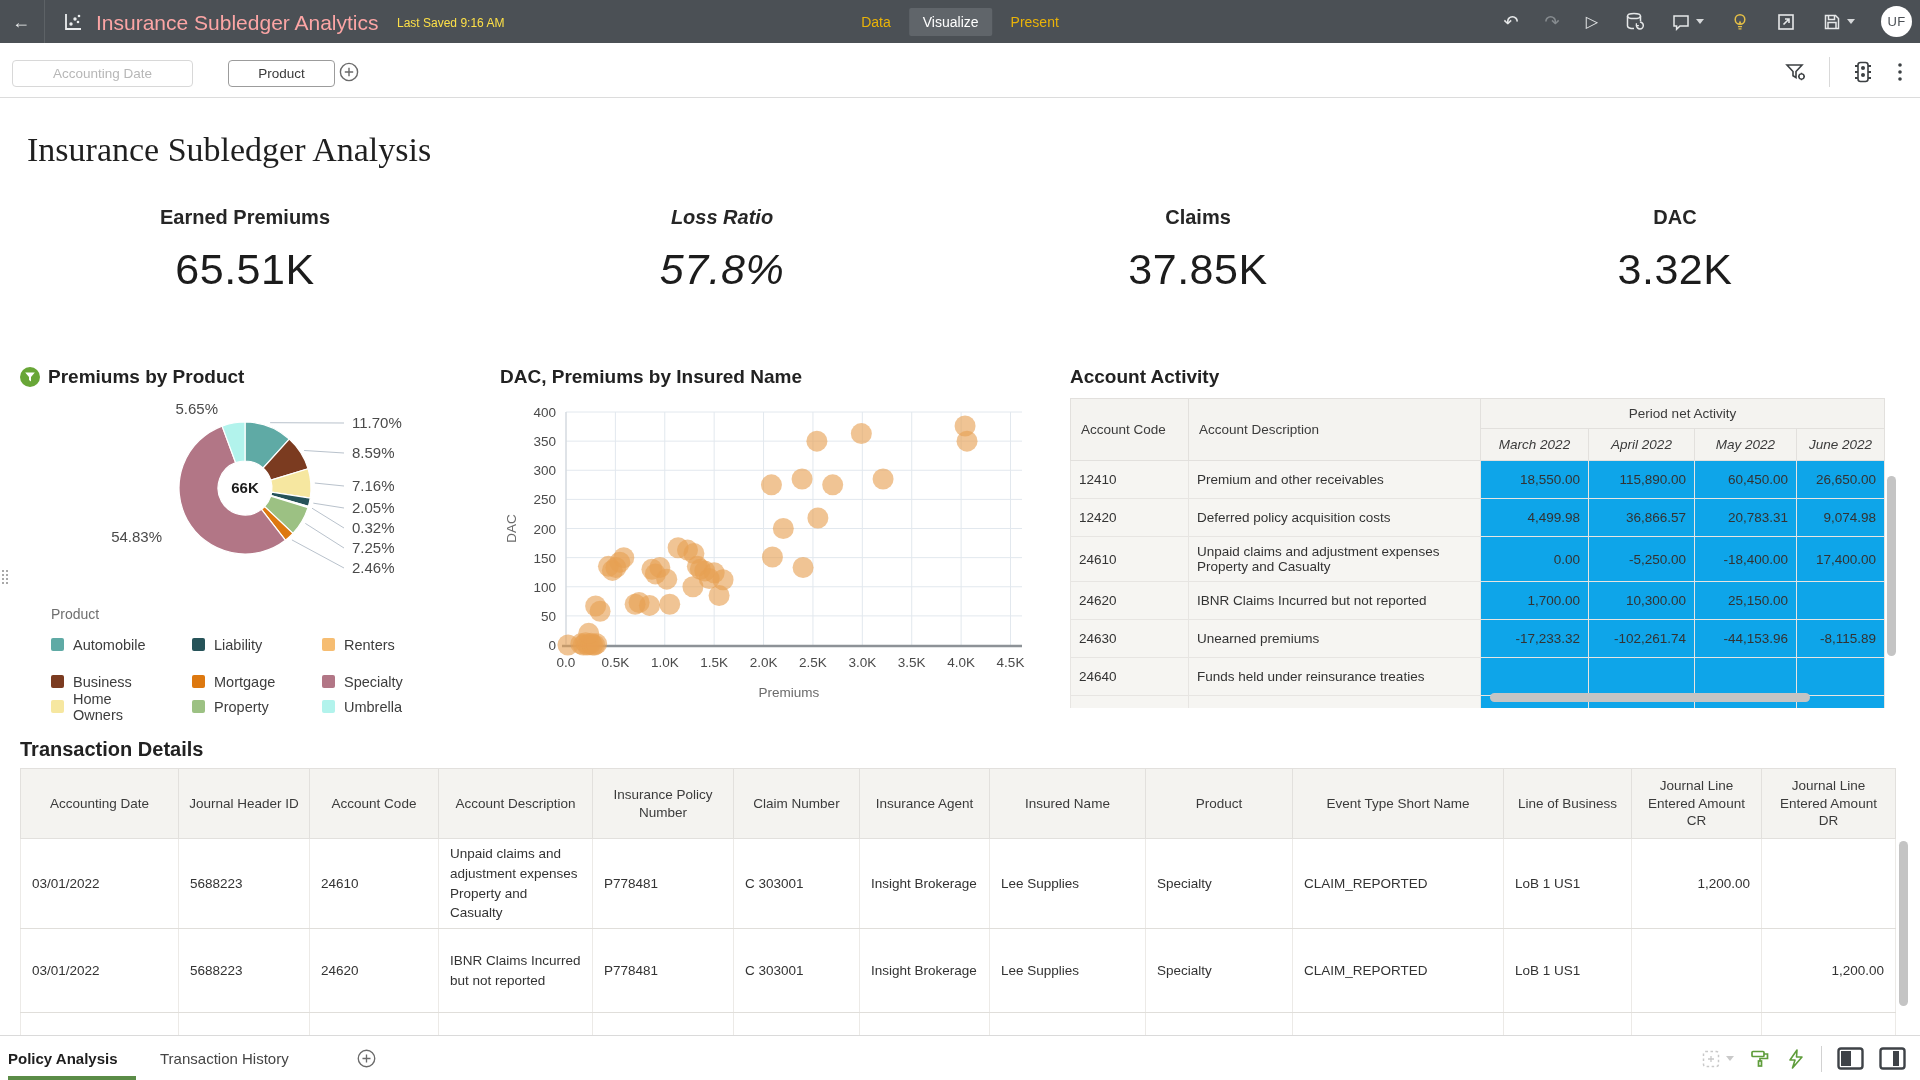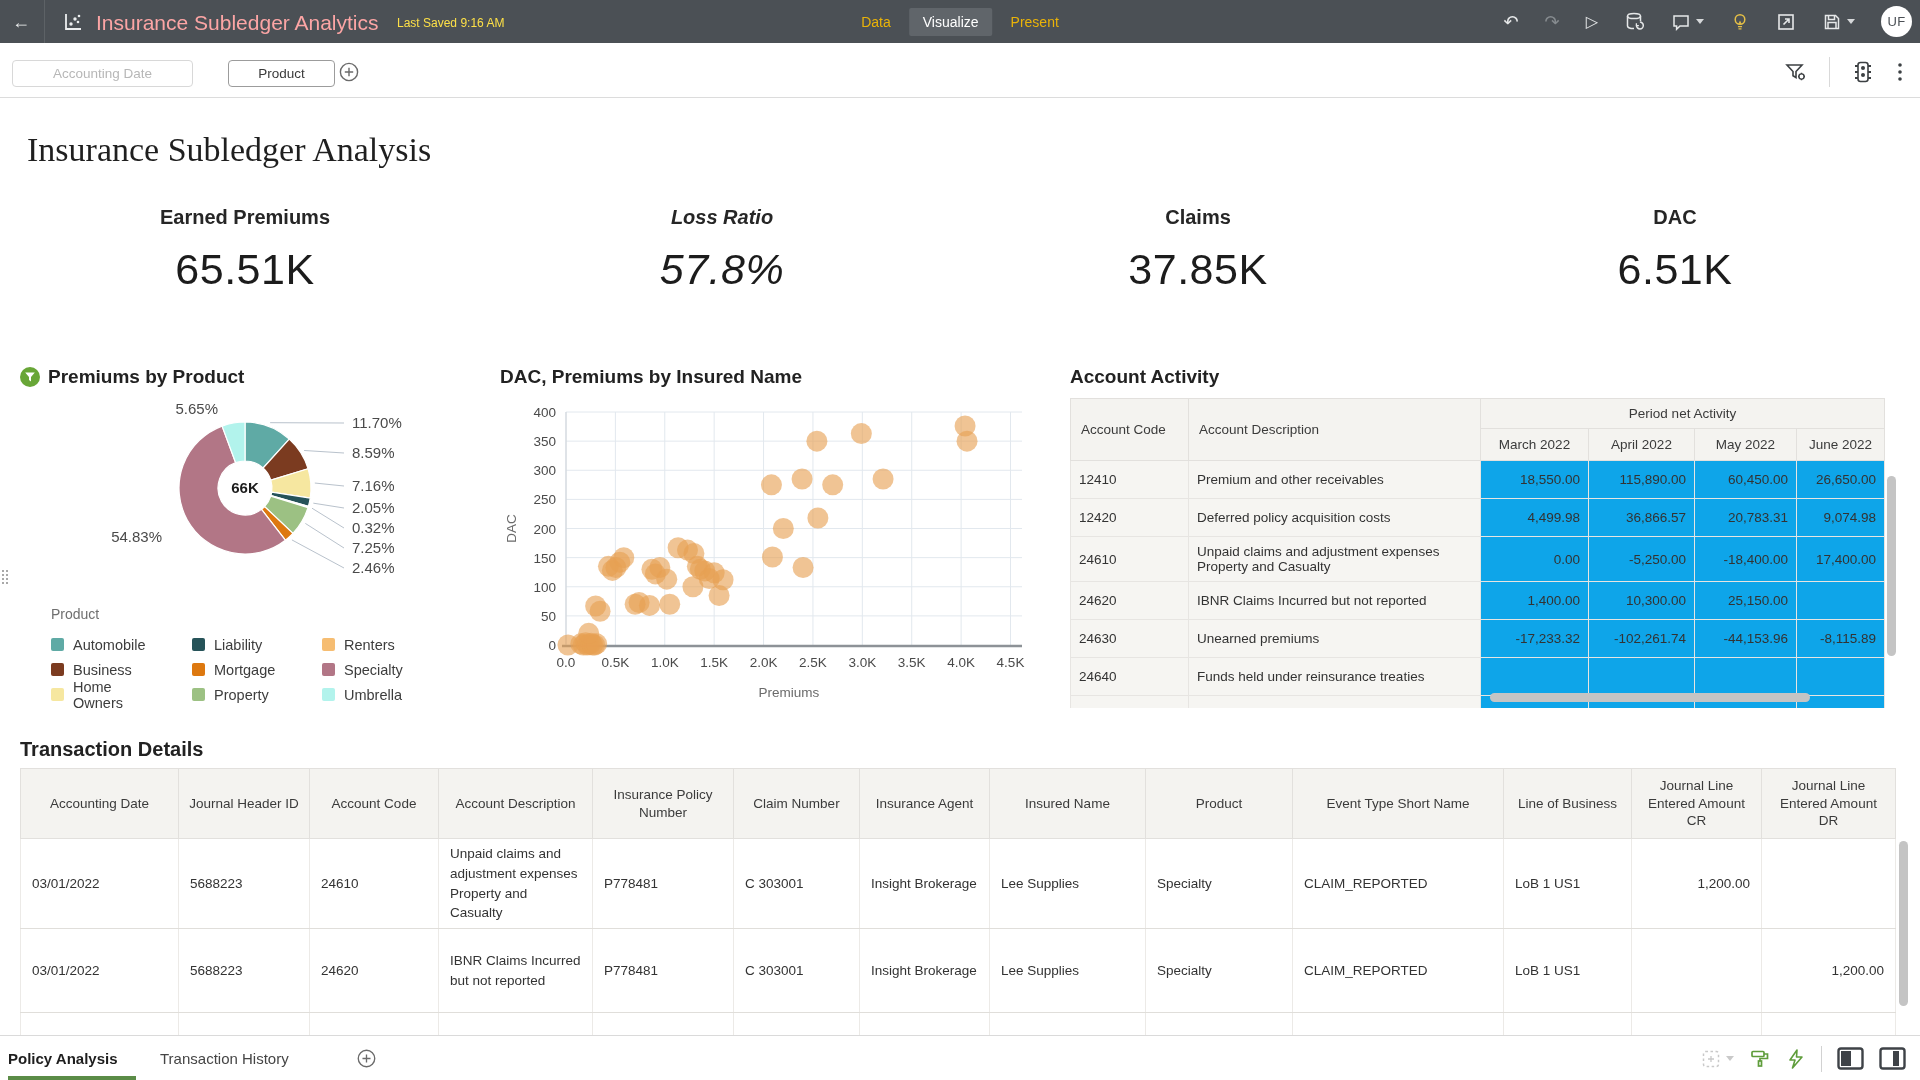--- a/index.html
+++ b/index.html
@@ -57,21 +57,21 @@
   .lg-item{display:flex;align-items:center;gap:9px;font-size:14.5px;color:#3d3d3d;}
   .lg-sw{width:13px;height:13px;border-radius:2px;flex:0 0 13px;}
 
   
   table{border-collapse:collapse;table-layout:fixed;font-size:13.5px;color:#333;}
   .aa-table{width:814px;border:1px solid #d5d5d5;}
   .aa-table th{font-weight:normal;background:#f4f3f0;border:1px solid #e2e0dd;color:#3b3b3b;}
   .aa-table th.grp{height:27px;text-align:center;}
   .aa-table th.colh{height:29px;}
   .aa-table th.lefth{text-align:left;padding-left:10px;}
-  .aa-table th.month{text-align:center;}
+  .aa-table th.month{text-align:center;font-style:italic;}
   .aa-table td{border:1px solid #e7e5e2;height:33px;padding:2px 8px;}
   .aa-table td.rowhead{background:#f6f5f2;}
   .aa-table td.num{text-align:right;background:#0ea5e9;}
   .sb-thumb{position:absolute;background:#c4c4c4;border-radius:5px;}
 
   .tx-table{width:1875px;border:1px solid #d9d9d9;}
   .tx-table th{font-weight:normal;background:#f4f3f0;border:1px solid #e2e0dd;color:#3b3b3b;
                text-align:center;padding:4px 8px;line-height:1.3;}
   .tx-table td{border:1px solid #eceae7;border-bottom:1px solid #e0deda;padding:4px 11px;
                vertical-align:middle;line-height:1.45;}
@@ -215,21 +215,21 @@
   <div class="kpi" style="left:502px;font-style:italic;">
     <div class="kl">Loss Ratio</div>
     <div class="kv">57.8%</div>
   </div>
   <div class="kpi" style="left:978px;">
     <div class="kl">Claims</div>
     <div class="kv">37.85K</div>
   </div>
   <div class="kpi" style="left:1455px;">
     <div class="kl">DAC</div>
-    <div class="kv">6.51K</div>
+    <div class="kv">3.32K</div>
   </div>
 
   <div class="abs" style="left:20px;top:366px;width:475px;height:350px;">
     <div class="viz-title">
       <span class="funnel-badge">
         <svg width="12" height="12" viewBox="0 0 12 12">
             <path d="M1.2 1.5h9.6L7 6v4.4L5 9V6z" fill="#fff"></path>
           </svg>
       </span>
       <span>Premiums by Product</span>
@@ -272,21 +272,21 @@
             </span>
             <span class="lg-item" style="position: absolute; left: 141px;">
               <span class="lg-sw" style="background: rgb(38, 83, 89);"></span>
               <span>Liability</span>
             </span>
             <span class="lg-item" style="position: absolute; left: 271px;">
               <span class="lg-sw" style="background: rgb(246, 189, 114);"></span>
               <span>Renters</span>
             </span>
           </div>
-          <div class="lg-row" style="position: relative;">
+          <div class="lg-row" style="position: relative; margin-top: 12px;">
             <span class="lg-item" style="position: absolute; left: 0px;">
               <span class="lg-sw" style="background: rgb(123, 59, 32);"></span>
               <span>Business</span>
             </span>
             <span class="lg-item" style="position: absolute; left: 141px;">
               <span class="lg-sw" style="background: rgb(221, 120, 15);"></span>
               <span>Mortgage</span>
             </span>
             <span class="lg-item" style="position: absolute; left: 271px;">
               <span class="lg-sw" style="background: rgb(178, 118, 134);"></span>
@@ -452,21 +452,21 @@
             <td class="rowhead">24610</td>
             <td class="rowhead">Unpaid claims and adjustment expenses Property and Casualty</td>
             <td class="num">0.00</td>
             <td class="num">-5,250.00</td>
             <td class="num">-18,400.00</td>
             <td class="num">17,400.00</td>
           </tr>
           <tr style="height: 33px;">
             <td class="rowhead">24620</td>
             <td class="rowhead">IBNR Claims Incurred but not reported</td>
-            <td class="num">1,400.00</td>
+            <td class="num">1,700.00</td>
             <td class="num">10,300.00</td>
             <td class="num">25,150.00</td>
             <td class="num"></td>
           </tr>
           <tr style="height: 33px;">
             <td class="rowhead">24630</td>
             <td class="rowhead">Unearned premiums</td>
             <td class="num">-17,233.32</td>
             <td class="num">-102,261.74</td>
             <td class="num">-44,153.96</td>

